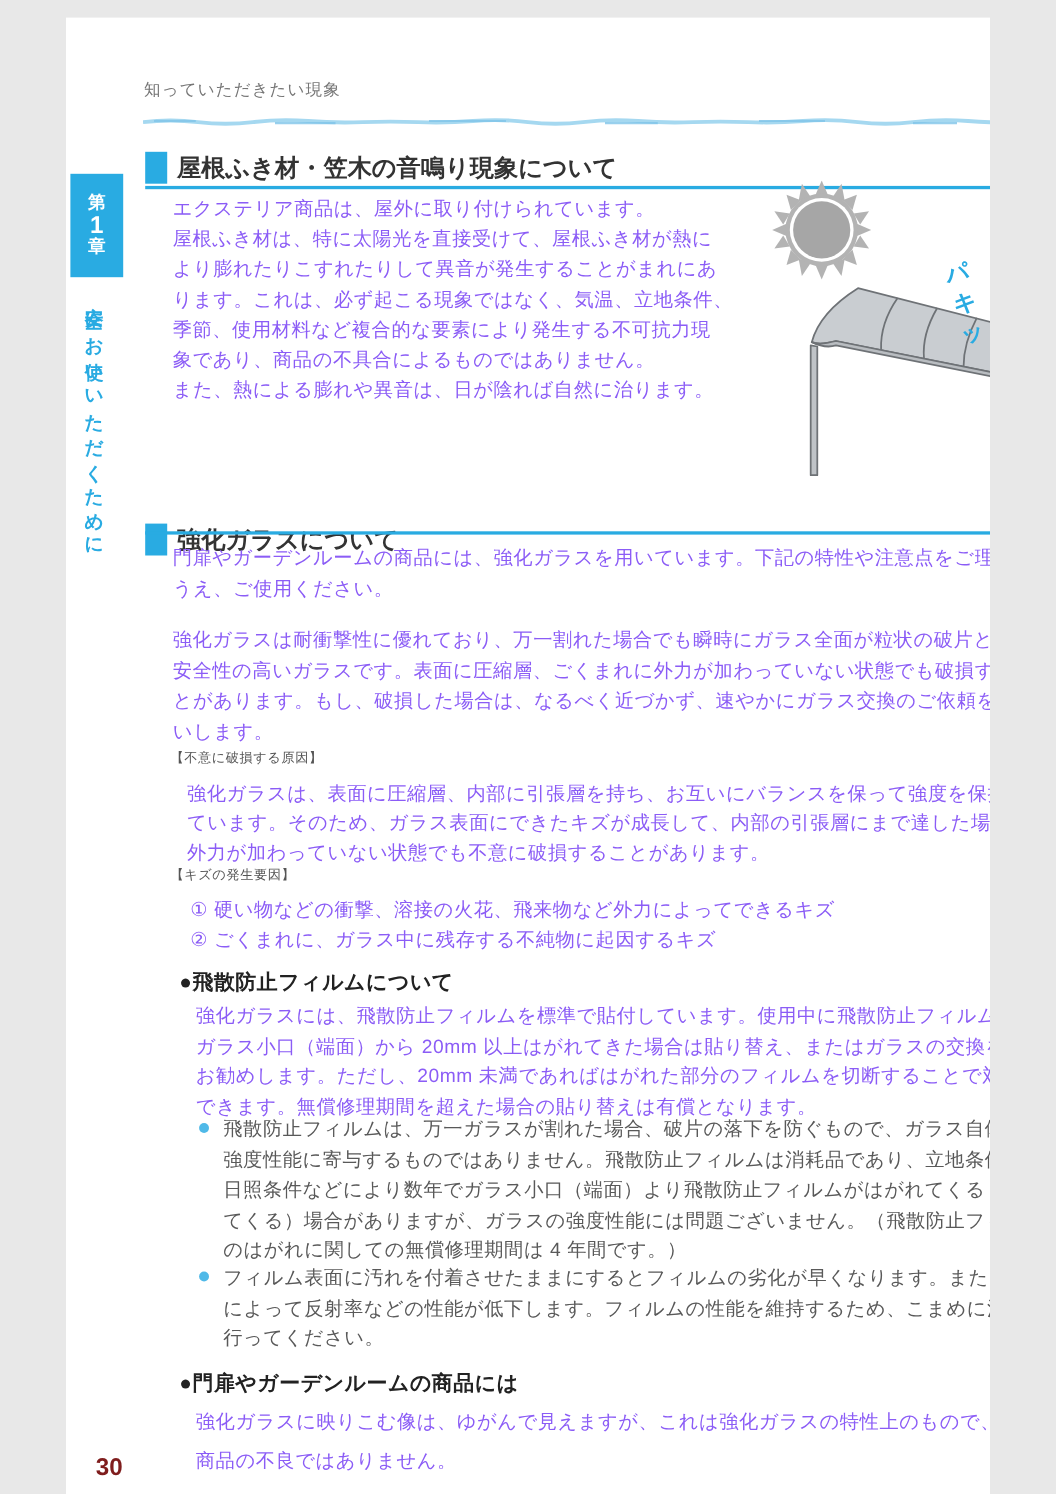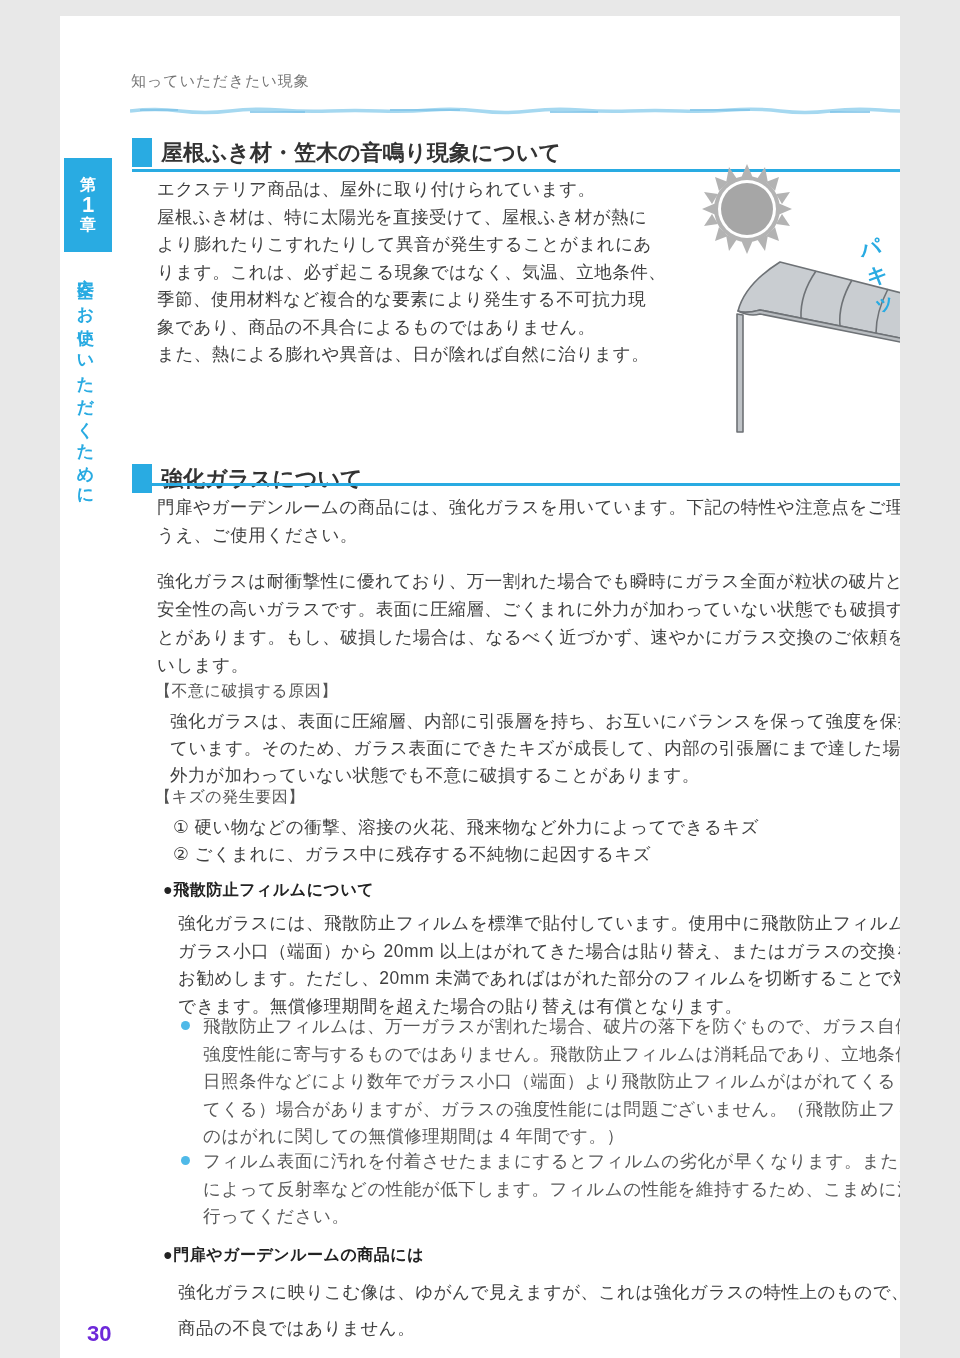--- a/index.html
+++ b/index.html
@@ -23,35 +23,35 @@
     writing-mode:vertical-rl;text-orientation:upright;
     color:#29ABE2;font-size:17px;font-weight:bold;letter-spacing:3px;
   }
   
   .sec-head{position:absolute;left:72px;display:flex;align-items:flex-end;}
   .sec-sq{width:20px;height:29px;background:#29ABE2;margin-right:9px;flex:0 0 auto;}
   .sec-title{font-size:22px;font-weight:bold;color:#333333;line-height:29px;}
   .sec-rule{position:absolute;left:72px;width:833px;height:0;border-bottom:3px solid #29ABE2;}
   
   .body-txt{
-    position:absolute;color:#404040;font-size:17.5px;line-height:27.5px;
+    position:absolute;color:#8b5cf6;font-size:17.5px;line-height:27.5px;
     white-space:pre-line;letter-spacing:0.5px;
   }
-  .bracket-head{position:absolute;color:#555555;font-size:16px;letter-spacing:0.5px;}
-  .dot-head{position:absolute;color:#222222;font-size:16px;font-weight:bold;letter-spacing:0.5px;}
+  .bracket-head{position:absolute;color:#555555;font-size:12px;letter-spacing:0.5px;}
+  .dot-head{position:absolute;color:#222222;font-size:19px;font-weight:bold;letter-spacing:0.5px;}
   .blist-item{position:absolute;display:flex;}
   .bdot{width:9px;height:9px;border-radius:50%;background:#4FB9E8;margin:8px 13px 0 0;flex:0 0 auto;}
   .blist-txt{color:#595959;font-size:17.5px;line-height:27.5px;white-space:pre-line;letter-spacing:0.5px;}
   
   .illu{position:absolute;left:640px;top:148px;width:290px;height:312px;}
   .crack-label{
     position:absolute;left:806px;top:214px;color:#29ABE2;font-size:21px;font-weight:bold;
     transform:rotate(-14deg);letter-spacing:3px;
   }
-  .pagenum{position:absolute;left:27px;top:1305px;font-size:22px;font-weight:bold;color:#6d28d9;}
+  .pagenum{position:absolute;left:27px;top:1305px;font-size:22px;font-weight:bold;color:#7f1d1d;}
   .bottom-bar{position:absolute;left:0;bottom:0;width:960px;height:5px;background:#29ABE2;}
 </style>
 </head>
 <body>
 
 <div class="page">
 
   <div class="hdr-label">知っていただきたい現象</div>
 
   <svg class="wave" width="820" height="10">
@@ -118,21 +118,21 @@
       <path d="M38 147 Q50 153 60 150 L210 180 Q222 172 225 159 L225 135 Q232 158 210 176 L60 146 Q45 150 38 147 Z" fill="#B9BDC1"></path>
 
       <path d="M37 150 L37 268 L43 268 L43 151 Z" fill="#BFC3C7"></path>
 
       <path d="M208 180 L208 304 L215 304 L215 181 Z" fill="#BFC3C7"></path>
     </g>
   </svg>
 
   <div class="crack-label">パキッ！</div>
 
-  <div class="sec-head" style="top:448px;">
+  <div class="sec-head" style="top:460px;">
     <span class="sec-sq"></span>
     <span class="sec-title">強化ガラスについて</span>
   </div>
   <div class="sec-rule" style="top:467px;"></div>
 
   <div class="body-txt" style="left:97px;top:477px;width:815px;line-height:28px;">門扉やガーデンルームの商品には、強化ガラスを用いています。下記の特性や注意点をご理解の
 うえ、ご使用ください。</div>
 
   <div class="body-txt" style="left:97px;top:551px;width:815px;line-height:28px;">強化ガラスは耐衝撃性に優れており、万一割れた場合でも瞬時にガラス全面が粒状の破片となる
 安全性の高いガラスです。表面に圧縮層、ごくまれに外力が加わっていない状態でも破損するこ

